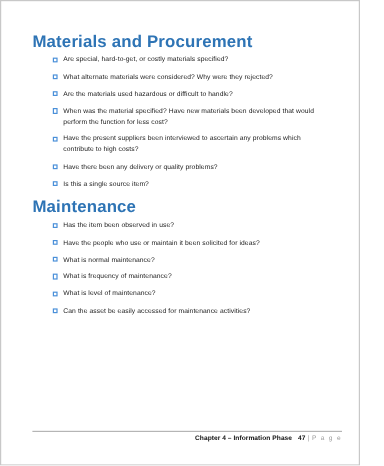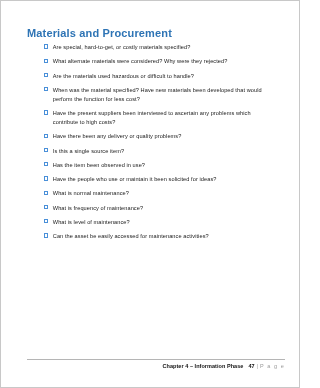--- a/index.html
+++ b/index.html
@@ -28,21 +28,21 @@
     padding: 26px 24px 0 26px;
   }
 
   .section {
     margin-bottom: 2px;
   }
 
   .section-heading {
     color: #2e74b5;
     font-weight: bold;
-    font-size: 11px;
+    font-size: 14px;
     letter-spacing: 0.15px;
     margin: 0 0 4px 0;
     line-height: 1.1;
   }
 
   .section + .section .section-heading {
     margin-top: 6px;
   }
 
   .checklist {
@@ -156,20 +156,21 @@
           <span class="item-text">Have there been any delivery or quality problems?</span>
         </li>
         <li class="check-item">
           <span class="checkbox-icon"></span>
           <span class="item-text">Is this a single source item?</span>
         </li>
       </ul>
     </div>
 
     <div class="section">
+      <h2 class="section-heading">Maintenance</h2>
       <ul class="checklist">
         <li class="check-item">
           <span class="checkbox-icon"></span>
           <span class="item-text">Has the item been observed in use?</span>
         </li>
         <li class="check-item">
           <span class="checkbox-icon"></span>
           <span class="item-text">Have the people who use or maintain it been solicited for ideas?</span>
         </li>
         <li class="check-item">

